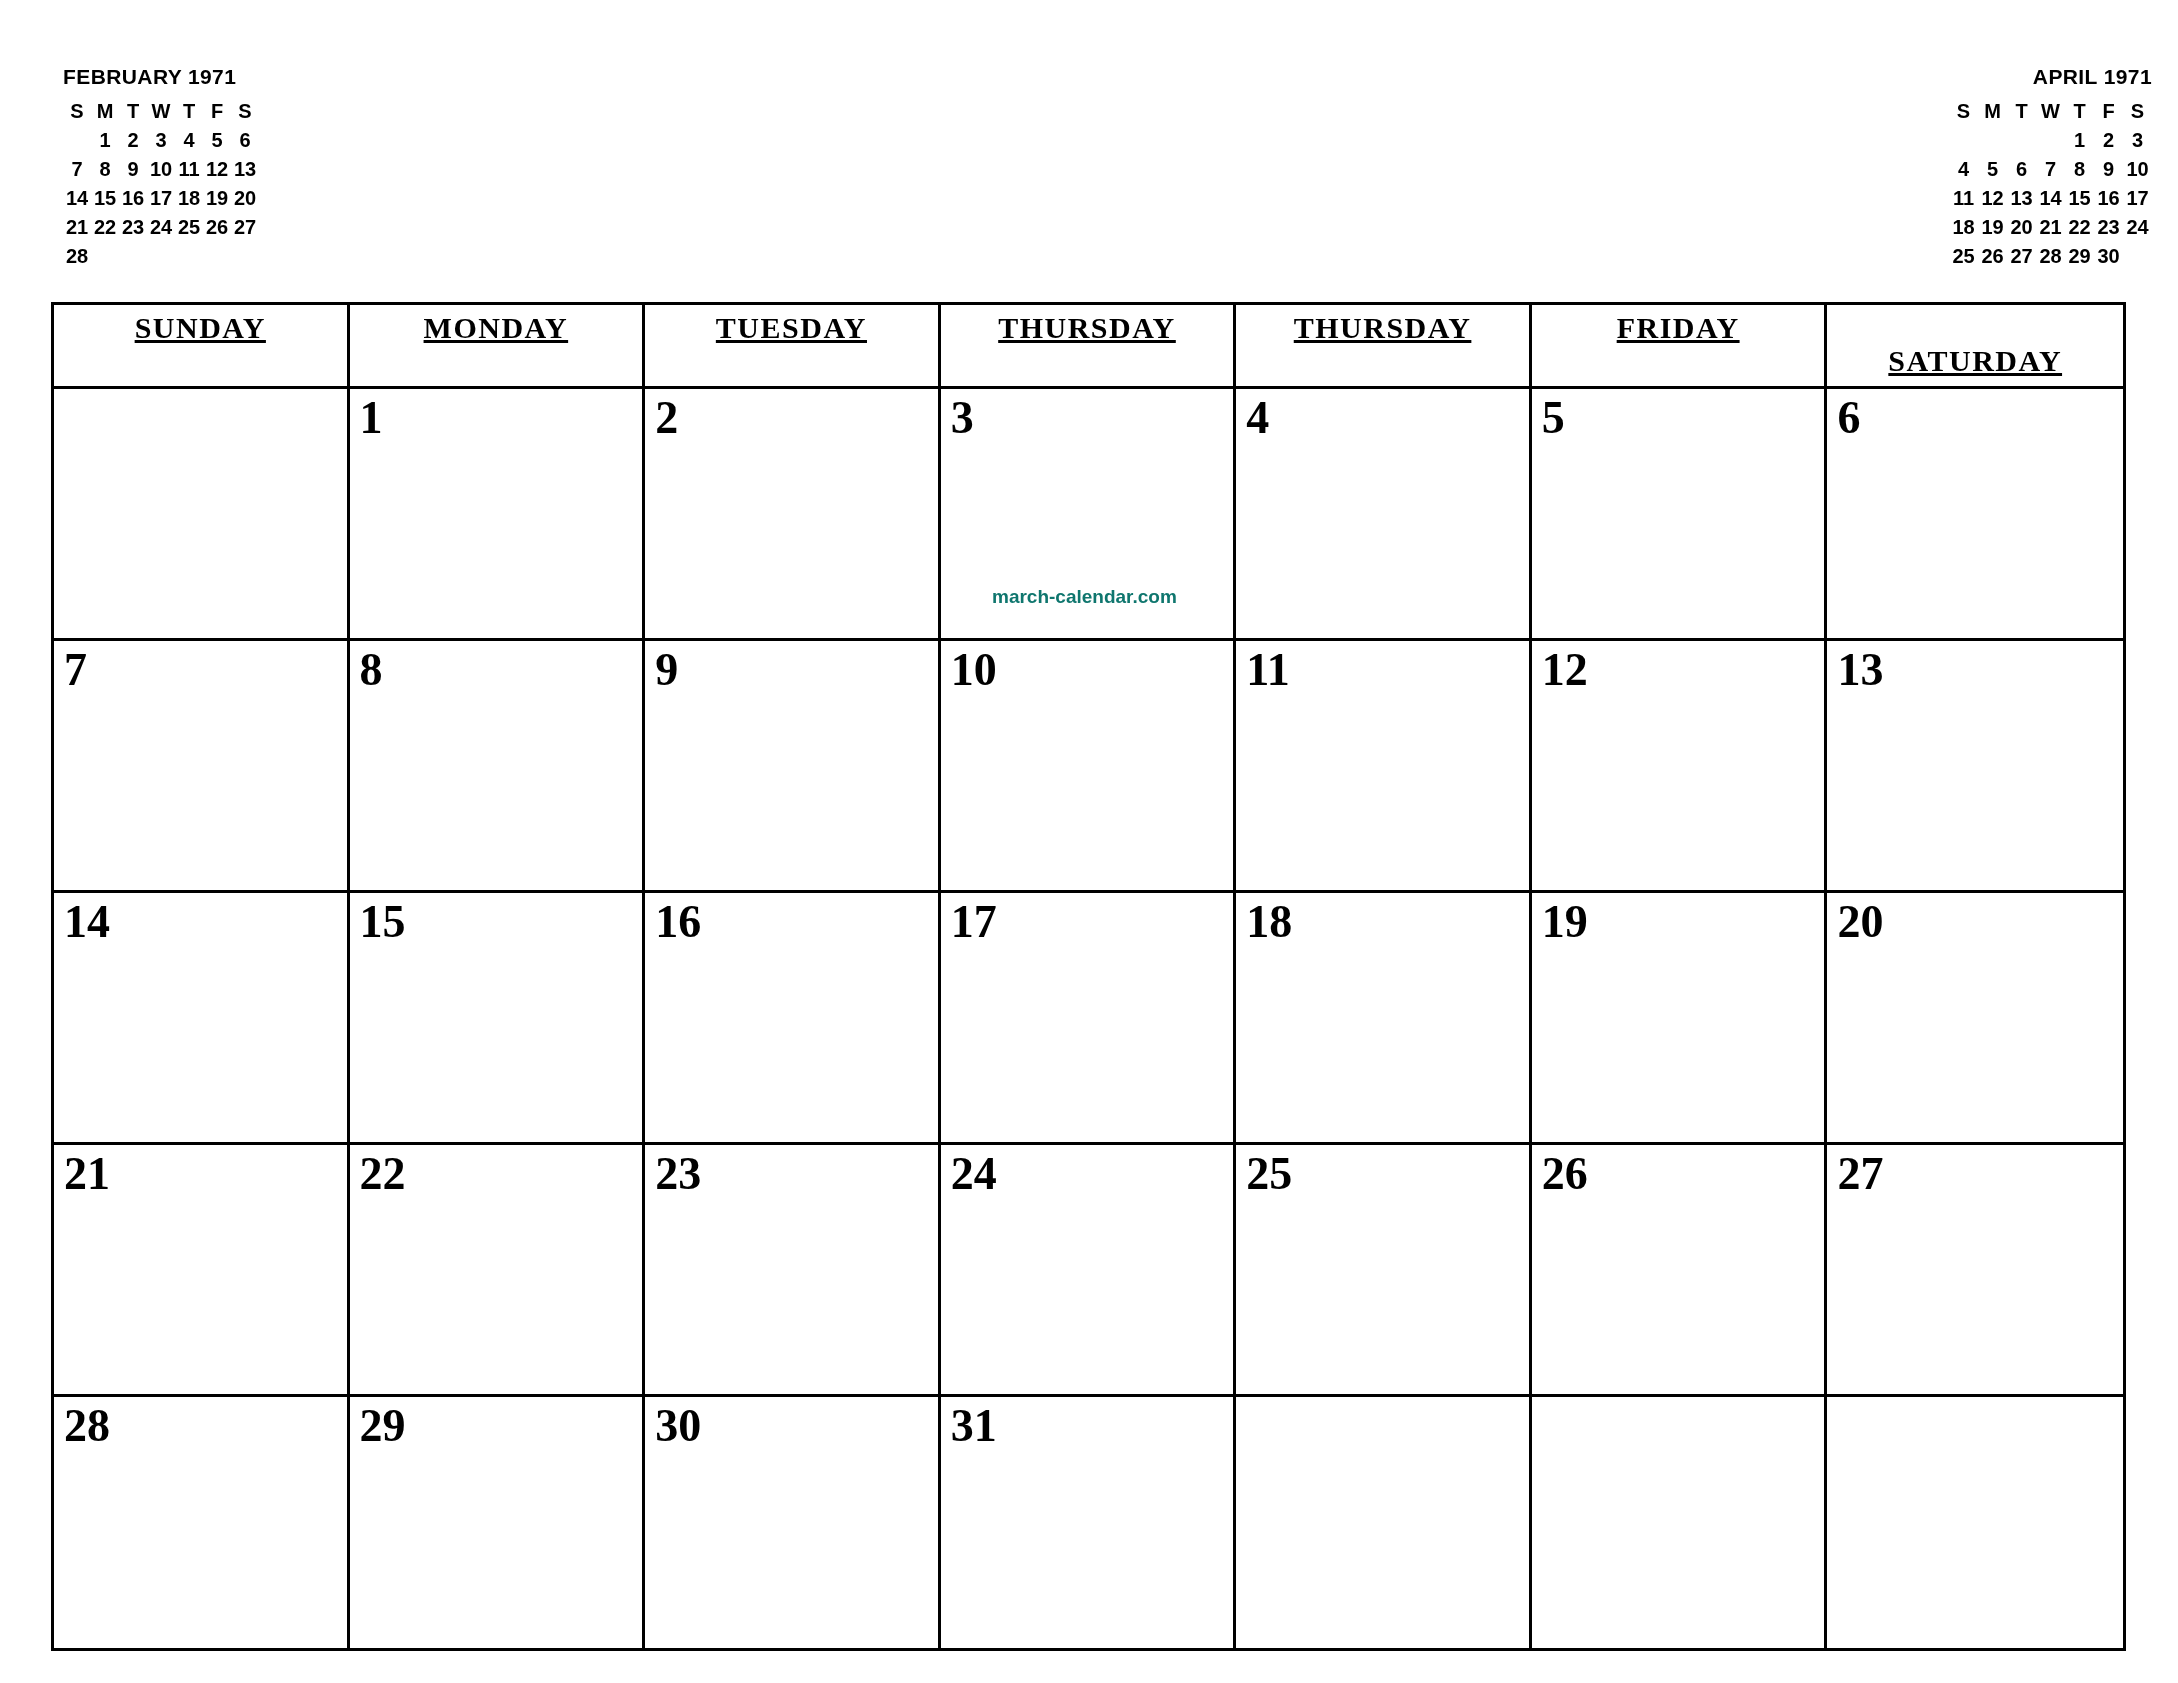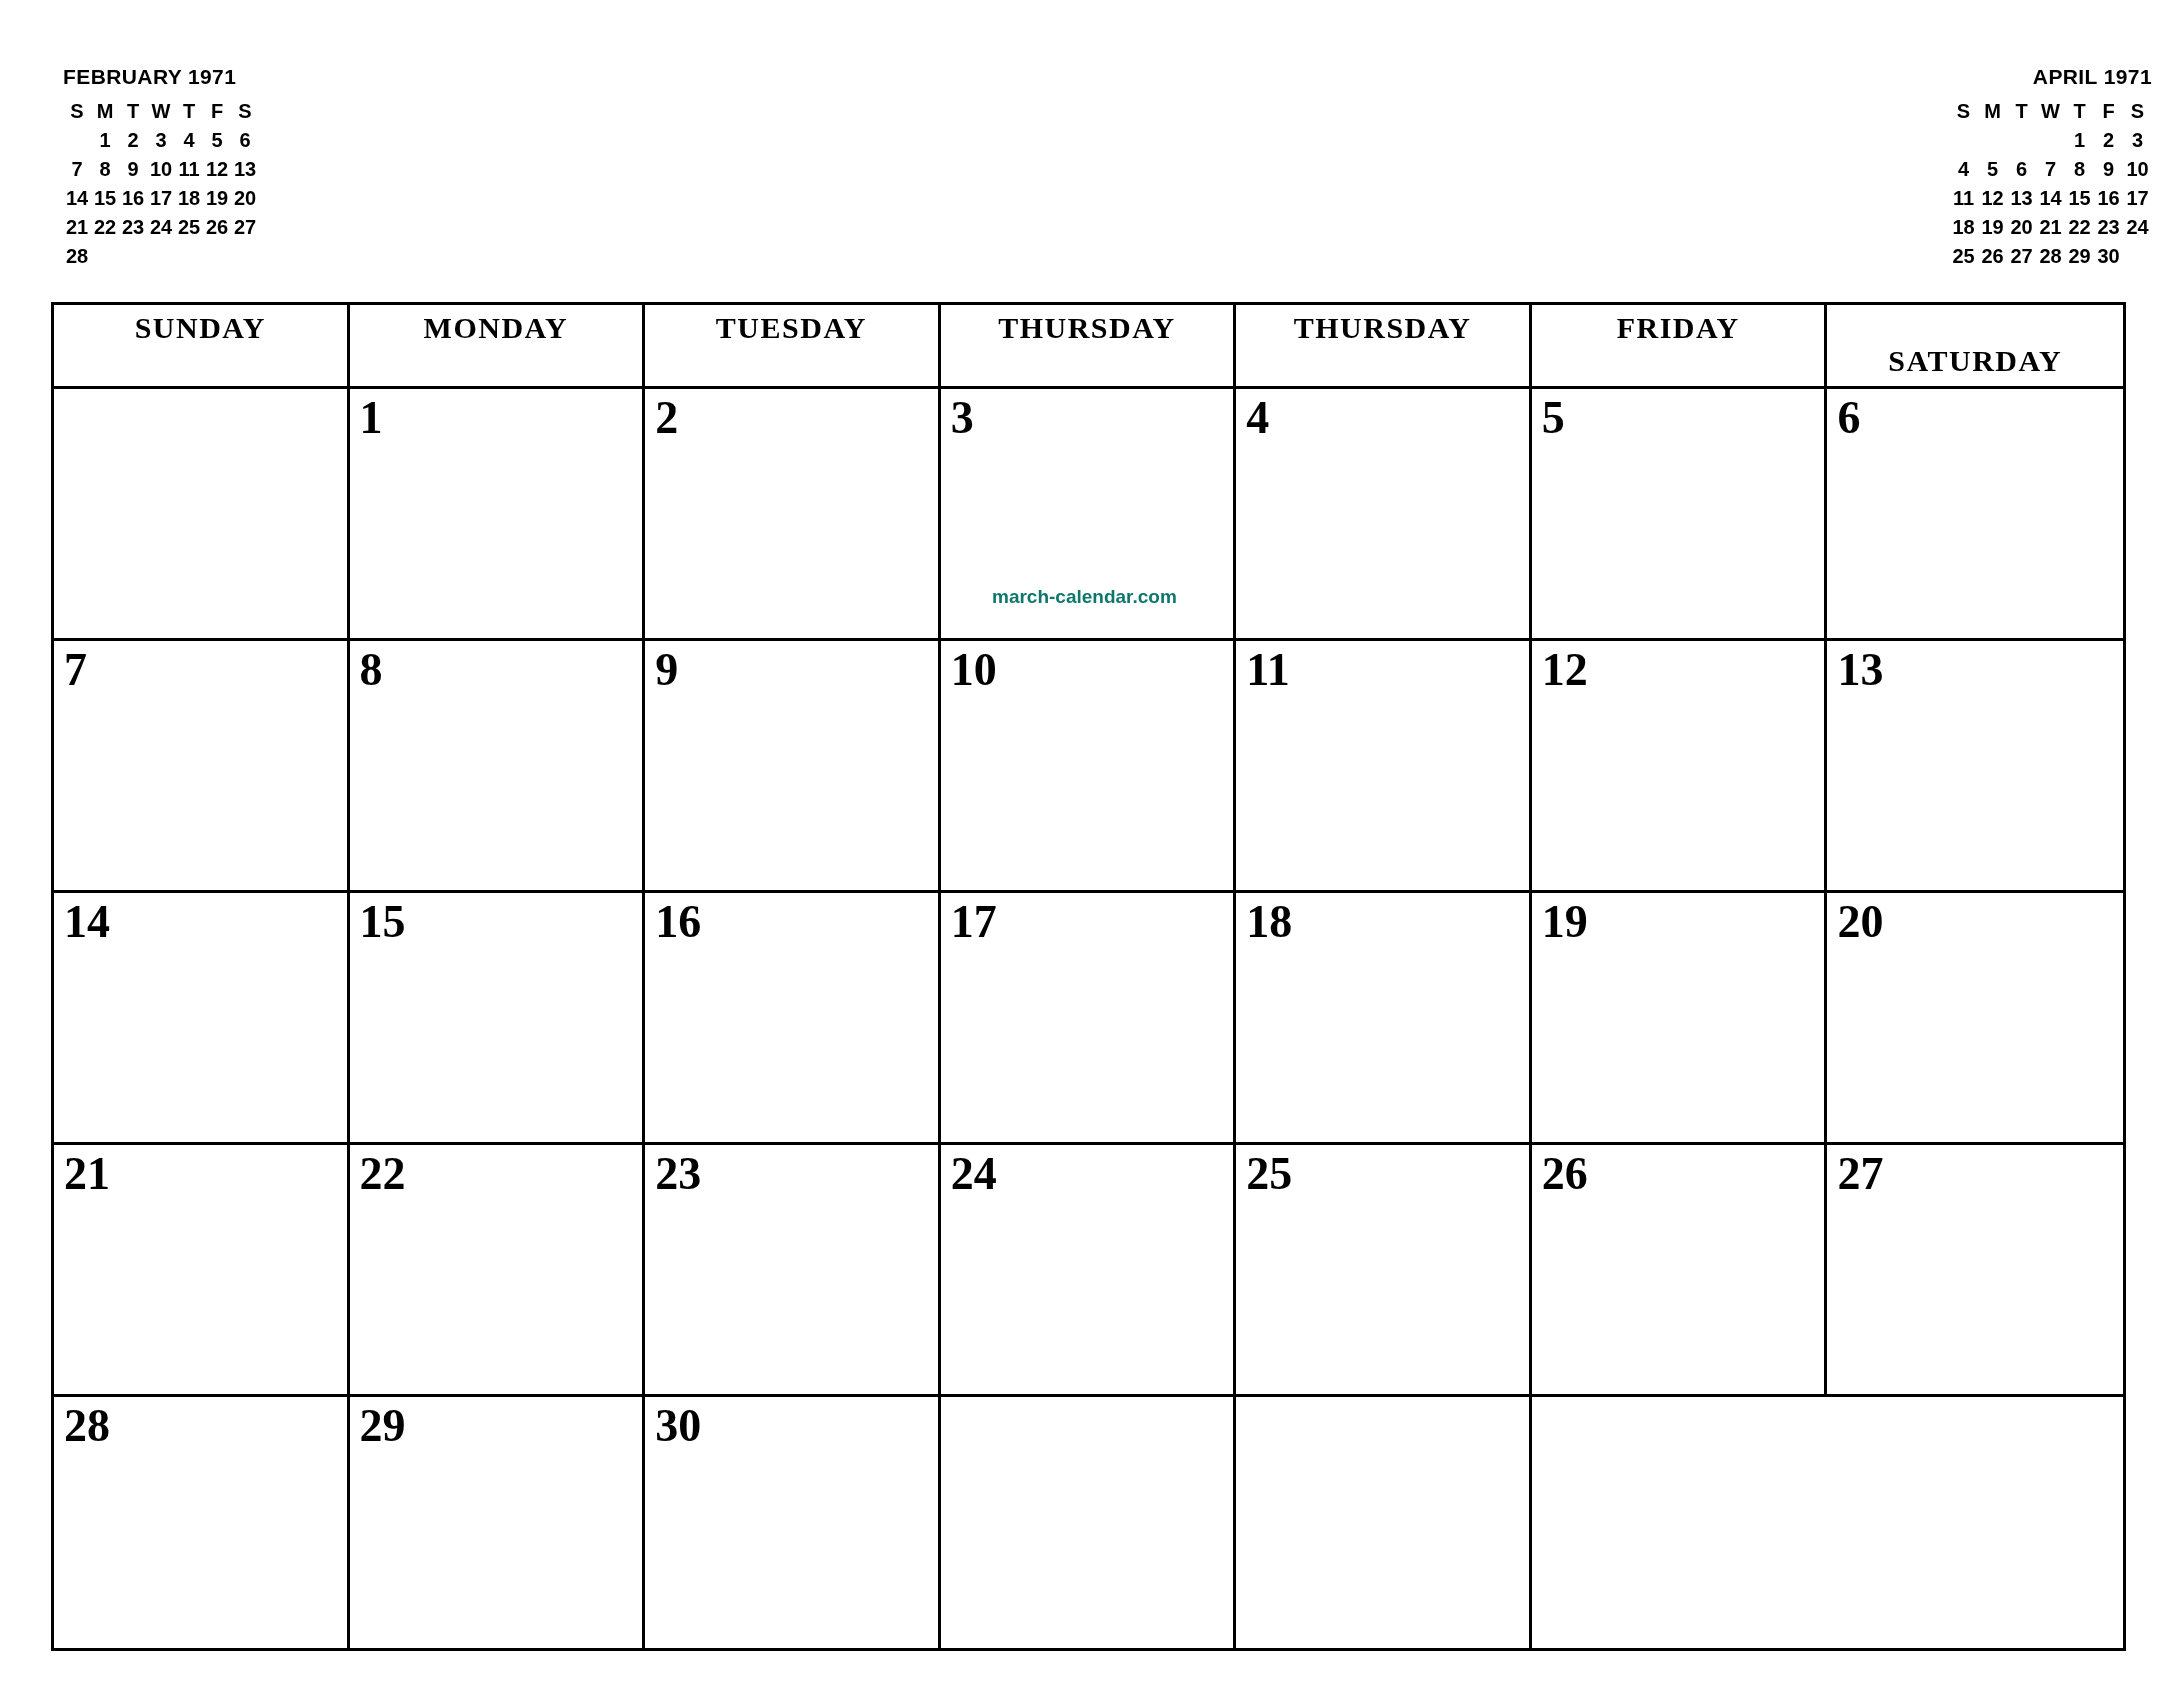--- a/index.html
+++ b/index.html
@@ -89,20 +89,21 @@
   }
   .dow-row .cell {
     text-align: center;
     font-family: "Liberation Serif", serif;
     font-weight: bold;
     font-size: 30px;
     letter-spacing: 1.5px;
     padding: 6px 0 8px;
     border-right: 3px solid #000;
     box-sizing: border-box;
+    text-decoration: underline;
   }
   .dow-row .cell:last-child { border-right: none; margin-top: 33px; }
 
   .weeks { display: block; }
   .week {
     display: grid;
     grid-template-columns: repeat(7, 1fr);
     border-bottom: 3px solid #000;
     height: 249px;
   }
@@ -361,20 +362,23 @@
       <div class="week">
         <div class="day">
             <div class="num">28</div>
           </div>
         <div class="day">
             <div class="num">29</div>
           </div>
         <div class="day">
             <div class="num">30</div>
           </div>
+        <div class="day">
+            <div class="num">31</div>
+          </div>
         <div class="day empty">
             <div class="num"></div>
           </div>
         <div class="day empty">
             <div class="num"></div>
           </div>
         <div class="day empty">
             <div class="num"></div>
           </div>
       </div>

